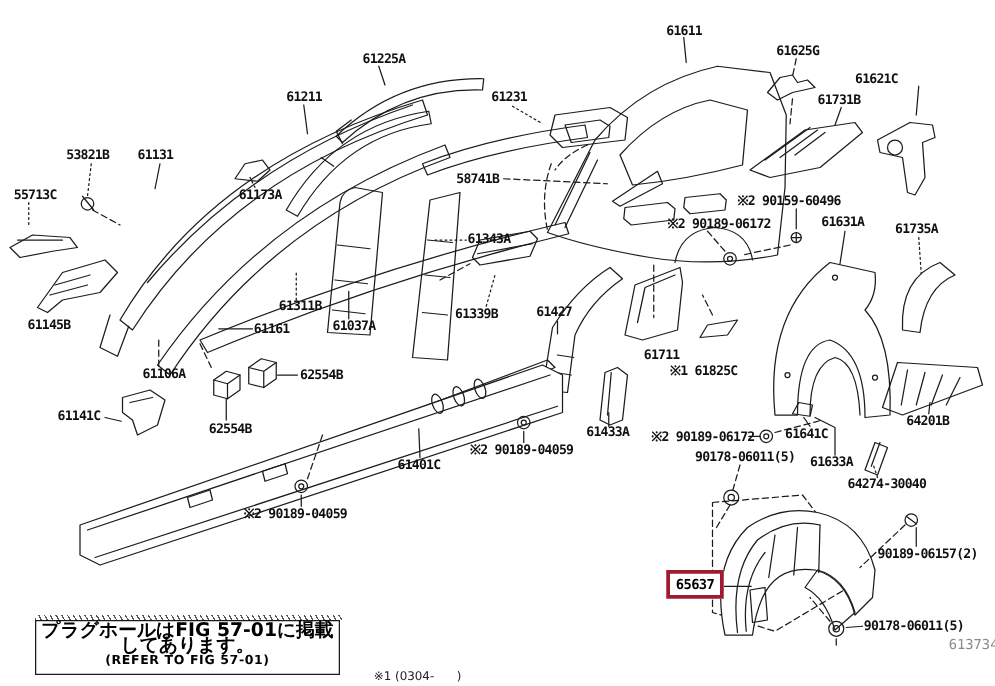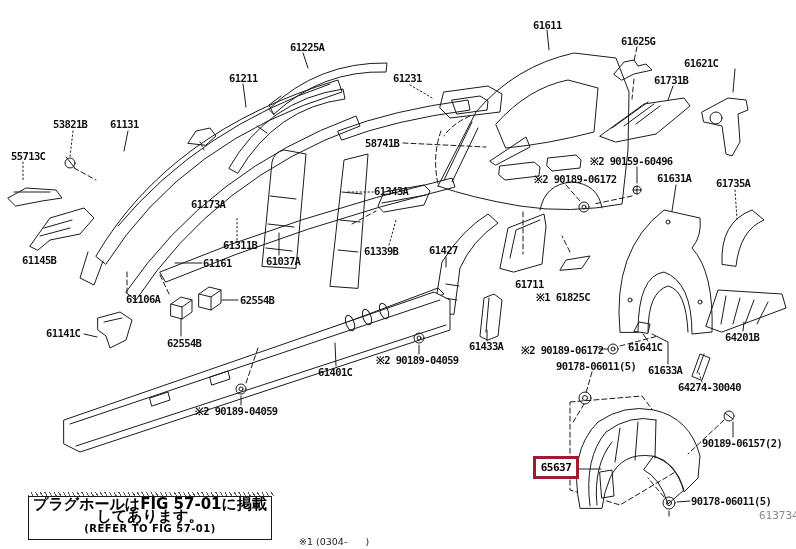--- a/index.html
+++ b/index.html
@@ -164,21 +164,21 @@
                M160,275 L170,296 M620,346 L658,336 M592,372 L586,393 M584,404 L572,424
                M724,420 L688,454 M664,497 L648,478 M523,212 L523,254 M570,252 L562,236
                M74,168 L96,180 M669,511 L669,518"></path>
     </g>
   </svg>
 
   <div id="labels-layer">
       <div class="part-label" style="left: 53px; top: 119px;">53821B</div>
       <div class="part-label" style="left: 110px; top: 119px; text-align: right;">61131</div>
       <div class="part-label" style="left: 11px; top: 151px;">55713C</div>
-      <div class="part-label" style="left: 191px; top: 151px; margin-top: 48px;">61173A</div>
+      <div class="part-label" style="left: 191px; top: 151px;">61173A</div>
       <div class="part-label" style="left: 229px; top: 73px;">61211</div>
       <div class="part-label" style="left: 290px; top: 42px;">61225A</div>
       <div class="part-label" style="left: 393px; top: 73px;">61231</div>
       <div class="part-label" style="left: 365px; top: 138px;">58741B</div>
       <div class="part-label" style="left: 533px; top: 20px; text-align: center;">61611</div>
       <div class="part-label" style="left: 621px; top: 36px; text-align: right;">61625G</div>
       <div class="part-label" style="left: 654px; top: 75px;">61731B</div>
       <div class="part-label" style="left: 684px; top: 58px;">61621C</div>
       <div class="part-label" style="left: 590px; top: 156px;">※2 90159-60496</div>
       <div class="part-label" style="left: 534px; top: 174px;">※2 90189-06172</div>
@@ -186,21 +186,21 @@
       <div class="part-label" style="left: 716px; top: 178px;">61735A</div>
       <div class="part-label" style="left: 374px; top: 186px;">61343A</div>
       <div class="part-label" style="left: 22px; top: 255px;">61145B</div>
       <div class="part-label" style="left: 223px; top: 240px;">61311B</div>
       <div class="part-label" style="left: 203px; top: 258px;">61161</div>
       <div class="part-label" style="left: 266px; top: 256px;">61037A</div>
       <div class="part-label" style="left: 364px; top: 246px;">61339B</div>
       <div class="part-label" style="left: 429px; top: 245px;">61427</div>
       <div class="part-label" style="left: 515px; top: 279px;">61711</div>
       <div class="part-label" style="left: 536px; top: 292px;">※1 61825C</div>
-      <div class="part-label" style="left: 114px; top: 294px; margin-left: 12px;">61106A</div>
+      <div class="part-label" style="left: 114px; top: 294px;">61106A</div>
       <div class="part-label" style="left: 240px; top: 295px;">62554B</div>
       <div class="part-label" style="left: 46px; top: 328px;">61141C</div>
       <div class="part-label" style="left: 167px; top: 338px;">62554B</div>
       <div class="part-label" style="left: 318px; top: 367px;">61401C</div>
       <div class="part-label" style="left: 376px; top: 355px;">※2 90189-04059</div>
       <div class="part-label" style="left: 469px; top: 341px;">61433A</div>
       <div class="part-label" style="left: 521px; top: 345px;">※2 90189-06172</div>
       <div class="part-label" style="left: 628px; top: 342px;">61641C</div>
       <div class="part-label" style="left: 725px; top: 332px;">64201B</div>
       <div class="part-label" style="left: 556px; top: 361px;">90178-06011(5)</div>

